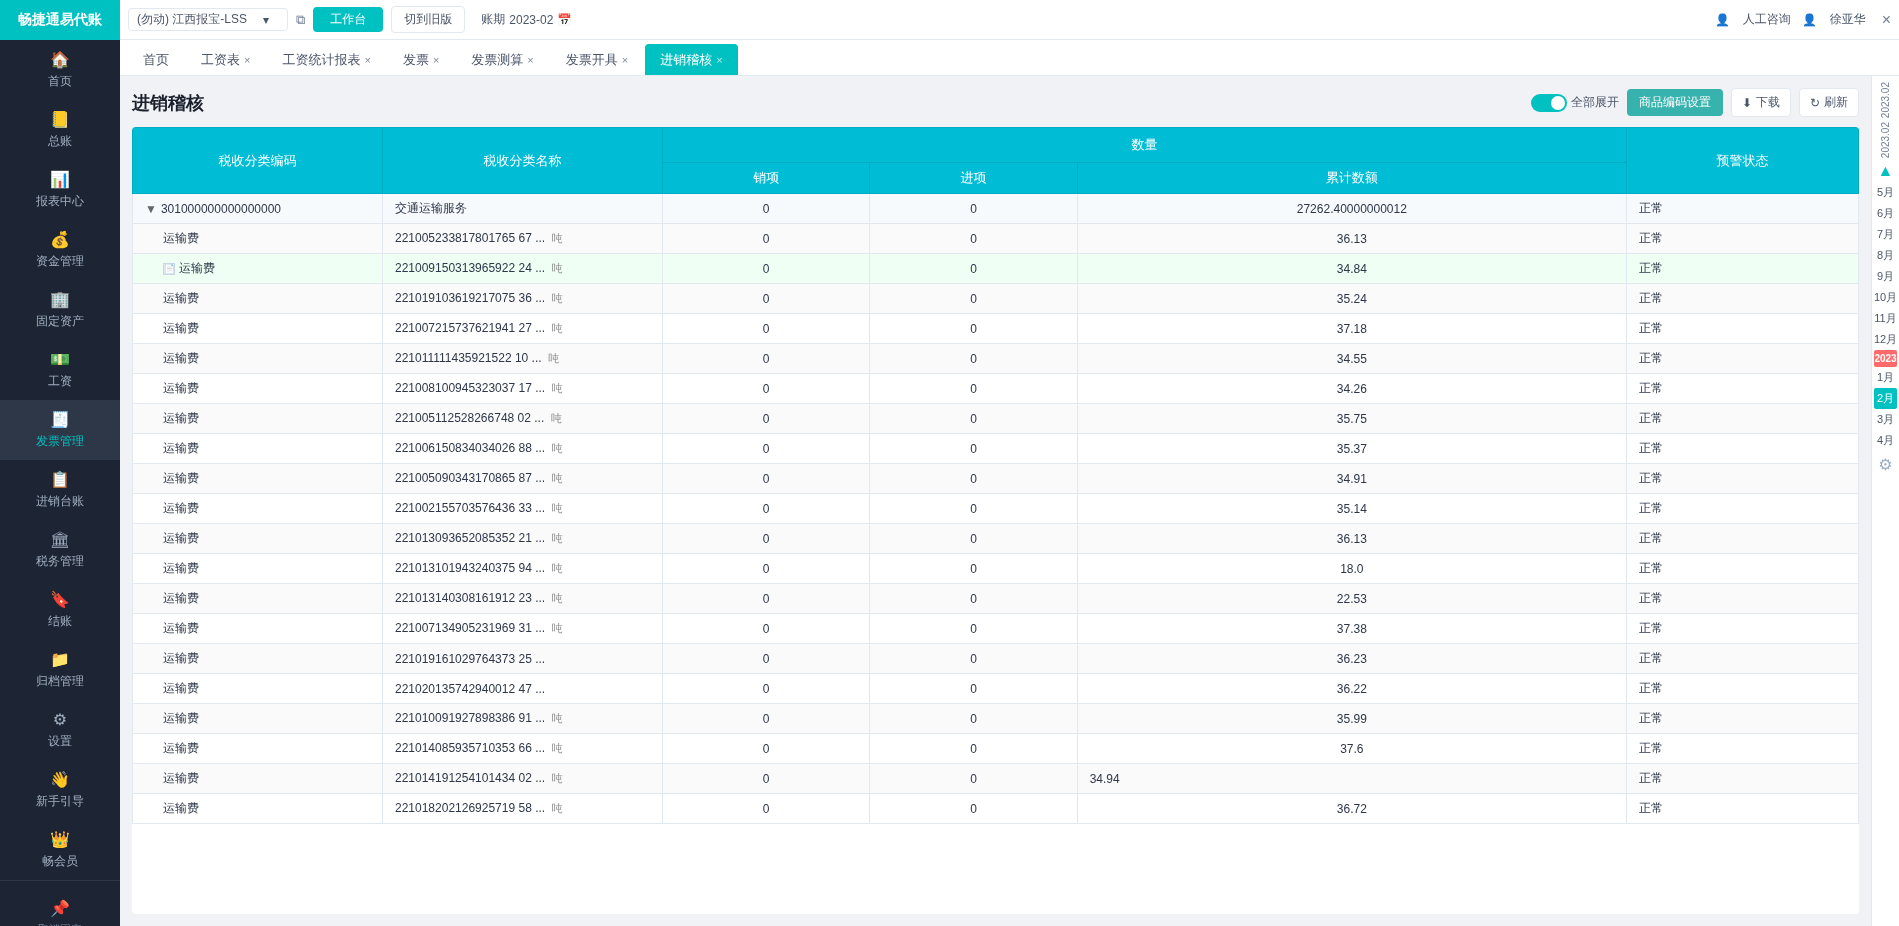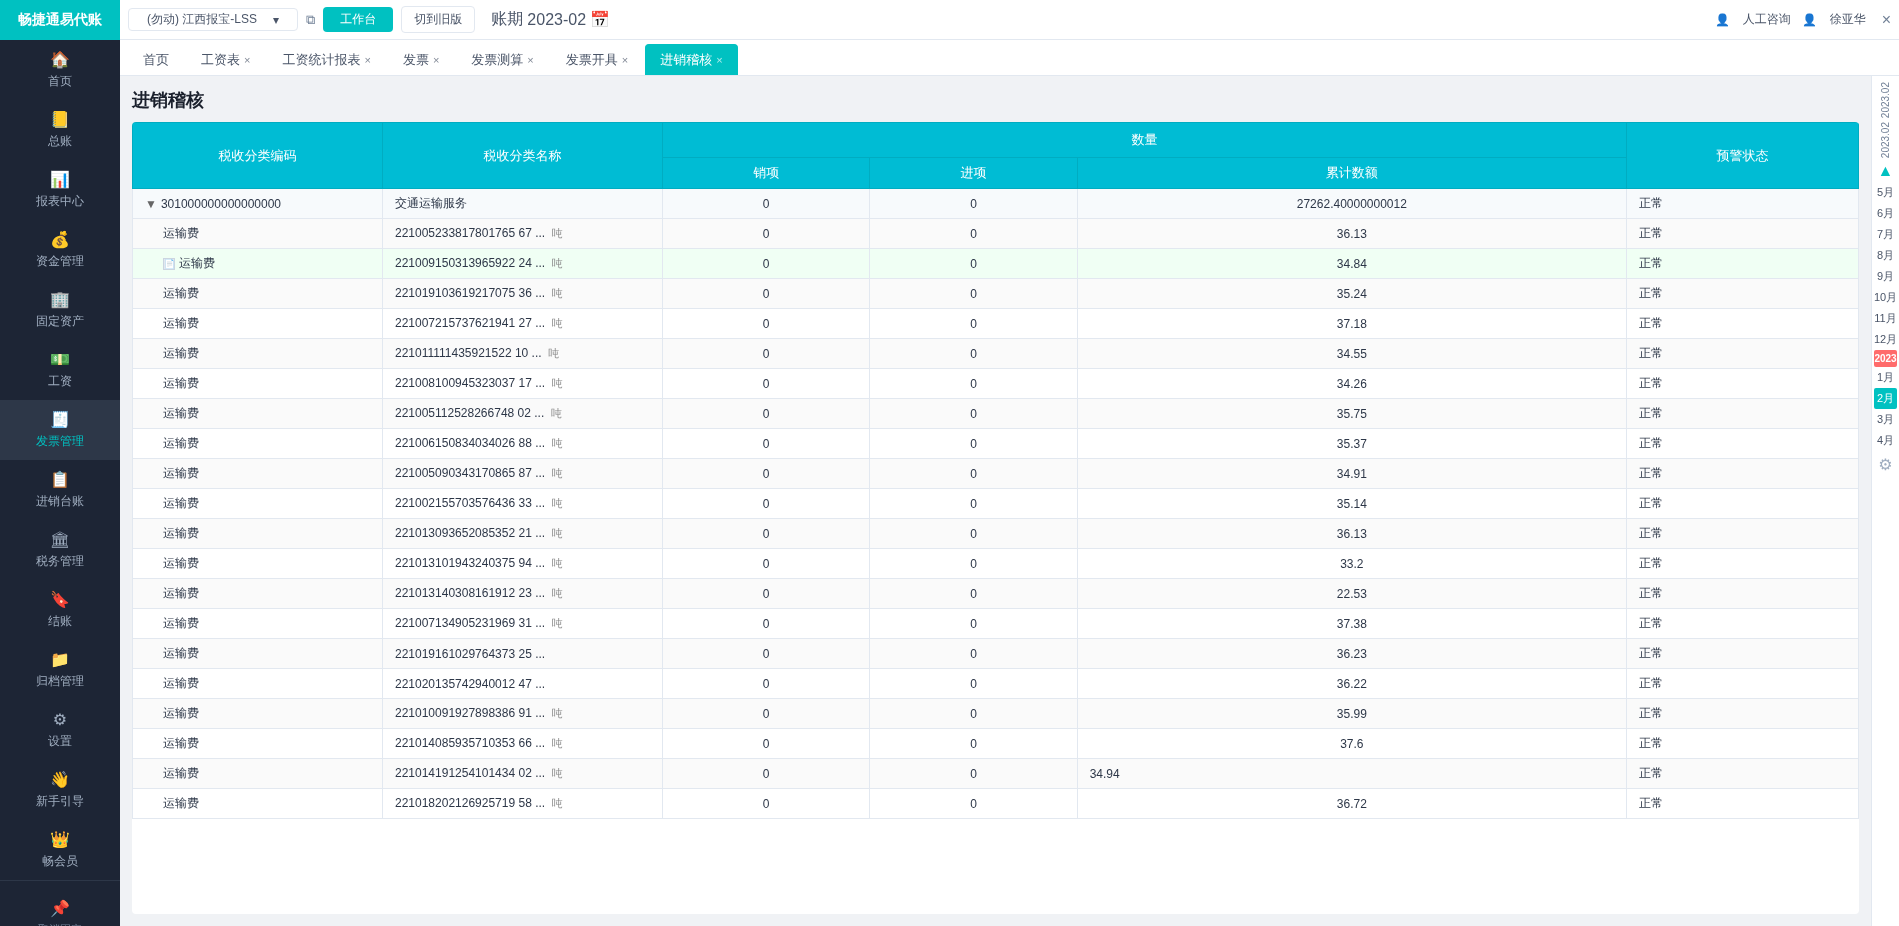--- a/index.html
+++ b/index.html
@@ -66,21 +66,21 @@
       flex-shrink: 0;
     }
     .topbar-company {
       display: flex;
       align-items: center;
       gap: 16px;
       font-size: 12px;
       color: #4a5568;
       border: 1px solid #e2e8f0;
       border-radius: 4px;
-      padding: 2px 18px;
+      padding: 2px 8px;
       cursor: pointer;
       min-width: 160px;
     }
     .topbar-btn {
       background: #00c1c1;
       color: white;
       border: none;
       border-radius: 4px;
       padding: 4px 17px;
       font-size: 12px;
@@ -92,21 +92,21 @@
       border: 1px solid #e2e8f0;
       border-radius: 4px;
       padding: 4px 12px;
       font-size: 12px;
       cursor: pointer;
     }
     .topbar-period {
       display: flex;
       align-items: center;
       gap: 4px;
-      font-size: 16px;
+      font-size: 12px;
       color: #4a5568;
       margin-left: 8px;
     }
     .topbar-right {
       margin-left: auto;
       display: flex;
       align-items: center;
       gap: 12px;
       font-size: 12px;
       color: #4a5568;
@@ -450,20 +450,37 @@
         <span>进销稽核</span>
         <span class="tab-close">×</span>
       </div>
     </div>
 
   <div class="page-content">
     <div class="main-panel">
 
       <div class="page-header">
         <h2 class="page-title">进销稽核</h2>
+        <div class="page-actions">
+          <div class="toggle-switch">
+            <div class="toggle-track">
+              <div class="toggle-thumb"></div>
+            </div>
+            <span>全部展开</span>
+          </div>
+          <button class="action-btn">商品编码设置</button>
+          <button class="action-btn-outline">
+            <span>⬇</span>
+            <span>下载</span>
+          </button>
+          <button class="action-btn-outline">
+            <span>↻</span>
+            <span>刷新</span>
+          </button>
+        </div>
       </div>
 
       <div class="table-container">
         <table>
           <thead>
             <tr class="table-header-top">
               <th rowspan="2" style="width:250px;">税收分类编码</th>
               <th rowspan="2" style="width:280px;">税收分类名称</th>
               <th colspan="3">数量</th>
               <th rowspan="2" style="width:232px;">预警状态</th>
@@ -569,21 +586,21 @@
     <td style="text-align:center;">0</td>
     <td style="text-align:center;">0</td>
     <td style="text-align:center;">36.13</td>
     <td>正常</td>
   </tr>
               <tr>
     <td style="padding-left:30px;">运输费</td>
     <td>221013101943240375 94 ... &nbsp;<span style="color:#888;font-size:11px;">吨</span></td>
     <td style="text-align:center;">0</td>
     <td style="text-align:center;">0</td>
-    <td style="text-align:center;">33.2</td>
+    <td style="text-align:center;">18.0</td>
     <td>正常</td>
   </tr>
               <tr>
     <td style="padding-left:30px;">运输费</td>
     <td>221013140308161912 23 ... &nbsp;<span style="color:#888;font-size:11px;">吨</span></td>
     <td style="text-align:center;">0</td>
     <td style="text-align:center;">0</td>
     <td style="text-align:center;">22.53</td>
     <td>正常</td>
   </tr>

